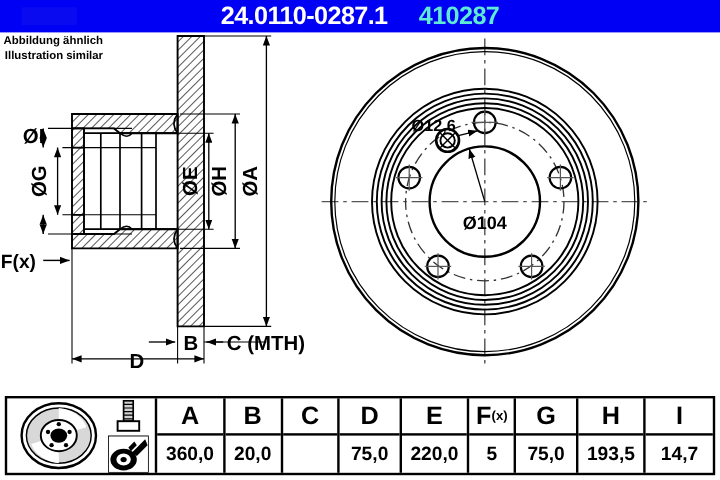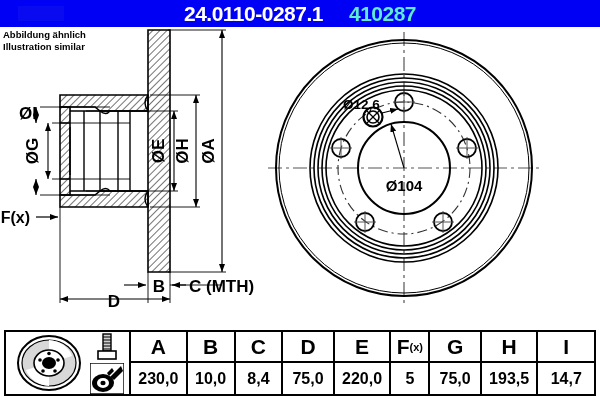--- a/index.html
+++ b/index.html
@@ -12,21 +12,21 @@
           background:#0000f5;}
   .header-titles{position:absolute;left:0;top:0;width:600px;height:27px;
           display:flex;align-items:center;justify-content:center;gap:26px;}
   .header-titles span{color:#fff;font-size:21px;font-weight:bold;
           letter-spacing:-0.5px;line-height:1;}
   .brand-mark{position:absolute;left:18px;top:6px;width:46px;height:15px;
           opacity:.06;background:#9aa;}
 
   
   .note{position:absolute;left:3px;top:29px;font-size:9.5px;
-        font-weight:bold;color:#000;line-height:11.5px;white-space:nowrap;}
+        font-weight:bold;color:#000;line-height:11.5px;white-space:nowrap;text-align:right;}
 
   
   #dwg{position:absolute;left:0;top:27px;width:600px;height:298px;}
 
   
   .tbl{position:absolute;left:4px;top:330px;width:592px;height:66px;
        border:2px solid #000;box-sizing:border-box;display:flex;}
   .cellcol{border-right:2px solid #000;box-sizing:border-box;
            display:flex;flex-direction:column;}
   .cellcol:last-child{border-right:none;}
@@ -238,29 +238,28 @@
         <ellipse cx="13" cy="20" rx="6" ry="5" fill="#fff"></ellipse>
         <ellipse cx="13" cy="20" rx="2.6" ry="2.2" fill="#000"></ellipse>
         <path d="M20,14 L31,3 L33,8 L24,17 Z" fill="#000"></path>
         <path d="M17,10 L22,5 L24,8 L19,13 Z" fill="#000"></path>
       </svg>
     </div>
 
     <div id="col-host" style="display:flex;flex:1;">
         <div class="cellcol" style="flex: 62 0 0px;">
           <div class="hd">A</div>
-          <div class="vl">230,0</div>
+          <div class="vl">360,0</div>
         </div>
         <div class="cellcol" style="flex: 52 0 0px;">
           <div class="hd">B</div>
-          <div class="vl">10,0</div>
+          <div class="vl">20,0</div>
         </div>
         <div class="cellcol" style="flex: 52 0 0px;">
           <div class="hd">C</div>
-          <div class="vl">8,4</div>
         </div>
         <div class="cellcol" style="flex: 56 0 0px;">
           <div class="hd">D</div>
           <div class="vl">75,0</div>
         </div>
         <div class="cellcol" style="flex: 62 0 0px;">
           <div class="hd">E</div>
           <div class="vl">220,0</div>
         </div>
         <div class="cellcol" style="flex: 42 0 0px;">

